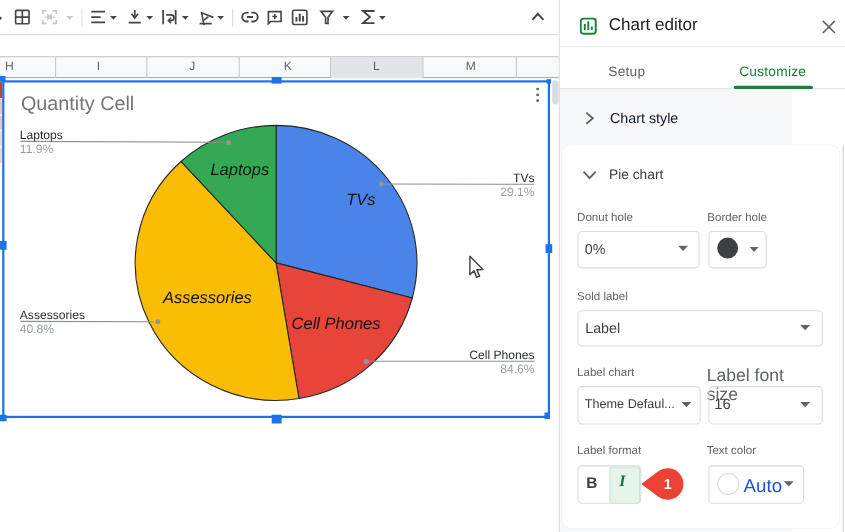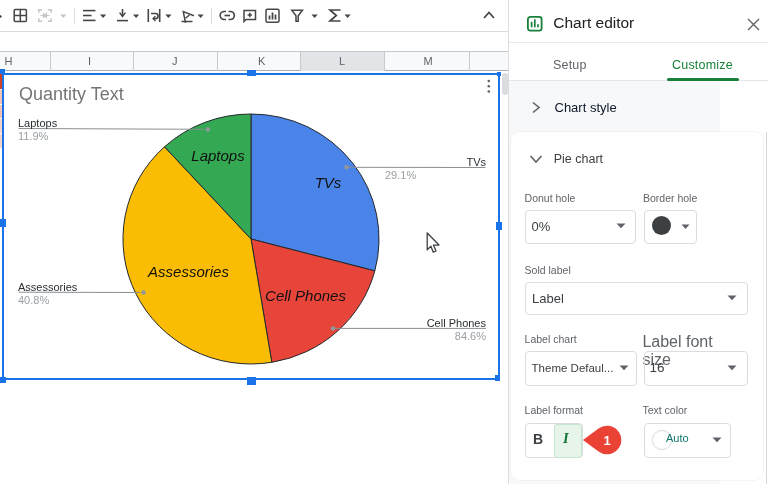--- a/index.html
+++ b/index.html
@@ -105,21 +105,21 @@
 </div>
 
 <div class="abs" style="left:0;top:74px;width:4px;height:15px;background:#cf4125"></div>
 <div class="abs" style="left:0;top:90px;width:4px;height:14px;background:#f3c3b8"></div>
 <div class="abs" style="left:0;top:105px;width:4px;height:13px;background:#f3c3b8"></div>
 <div class="abs" style="left:0;top:119px;width:4px;height:14px;background:#f6d4cc"></div>
 <div class="abs" style="left:0;top:134px;width:4px;height:14px;background:#f6d4cc"></div>
 
 <div class="abs" style="left:2px;top:73px;width:498px;height:307px;background:#fff;border:2px solid #1a73e8"></div>
 
-<div class="abs" style="left:19px;top:84px;font-size:18px;color:#757575">Quantity Text</div>
+<div class="abs" style="left:19px;top:84px;font-size:18px;color:#757575">Quantity Cell</div>
 
 <svg class="abs" style="left:485px;top:77px" width="8" height="18" viewBox="0 0 8 18">
   <circle cx="3.8" cy="4" r="1.3" fill="#5f6368"></circle>
   <circle cx="3.8" cy="9.3" r="1.3" fill="#5f6368"></circle>
   <circle cx="3.8" cy="14.5" r="1.3" fill="#5f6368"></circle>
 </svg>
 
 <svg class="abs" style="left:0;top:0" width="508" height="484" viewBox="0 0 508 484">
   <g stroke="#24282c" stroke-width="1" stroke-linejoin="round">
     <path d="M251,239 L251,114 A128,125 0 0 1 374.8,270.9 Z" fill="#4a84e8"></path>
@@ -142,21 +142,21 @@
 </svg>
 
 <div class="abs" style="left:328px;top:181.5px;transform:translate(-50%,-50%);font-size:15px;font-style:italic;color:#111">TVs</div>
 <div class="abs" style="left:305.5px;top:295px;transform:translate(-50%,-50%);font-size:15px;font-style:italic;color:#111;white-space:nowrap">Cell Phones</div>
 <div class="abs" style="left:188.5px;top:271px;transform:translate(-50%,-50%);font-size:15px;font-style:italic;color:#111;white-space:nowrap">Assessories</div>
 <div class="abs" style="left:218px;top:154.5px;transform:translate(-50%,-50%);font-size:15px;font-style:italic;color:#111">Laptops</div>
 
 <div class="abs" style="left:18px;top:117px;font-size:11px;color:#2a2e31">Laptops</div>
 <div class="abs" style="left:18px;top:129.5px;font-size:11px;color:#9aa0a4">11.9%</div>
 <div class="abs" style="left:385px;top:155.5px;width:101px;text-align:right;font-size:11px;color:#2a2e31">TVs</div>
-<div class="abs" style="left:385px;top:168.5px;width:101px;text-align:left;font-size:11px;color:#9aa0a4">29.1%</div>
+<div class="abs" style="left:385px;top:168.5px;width:101px;text-align:right;font-size:11px;color:#9aa0a4">29.1%</div>
 <div class="abs" style="left:18px;top:280.5px;font-size:11px;color:#2a2e31">Assessories</div>
 <div class="abs" style="left:18px;top:293.5px;font-size:11px;color:#9aa0a4">40.8%</div>
 <div class="abs" style="left:386px;top:316.5px;width:100px;text-align:right;font-size:11px;color:#2a2e31">Cell Phones</div>
 <div class="abs" style="left:386px;top:329.5px;width:100px;text-align:right;font-size:11px;color:#9aa0a4">84.6%</div>
 
 <div class="abs" style="left:0px;top:69px;width:5px;height:5px;background:#1a73e8"></div>
 <div class="abs" style="left:247px;top:70px;width:9px;height:6px;background:#1a73e8"></div>
 <div class="abs" style="left:496.5px;top:72px;width:4px;height:4px;background:#1a73e8"></div>
 <div class="abs" style="left:0px;top:219px;width:6px;height:8px;background:#1a73e8"></div>
 <div class="abs" style="left:496px;top:222px;width:6px;height:8px;background:#1a73e8"></div>
@@ -240,19 +240,19 @@
   <div class="abs" style="left:44.8px;top:423.5px;width:28.5px;height:34px;background:#e6f4ea;border:1px solid #c6e7cf;border-radius:3px"></div>
   <div class="abs" style="left:24px;top:431px;font-size:14px;font-weight:700;color:#3c4043">B</div>
   <div class="abs" style="left:54px;top:430px;font-size:14.5px;font-weight:700;font-style:italic;font-family:'Liberation Serif',serif;color:#137333">I</div>
 
   <svg class="abs" style="left:72px;top:424px" width="50" height="33" viewBox="0 0 50 33">
     <path d="M2,16 L17.5,4.5 A14.3,14.3 0 1 1 17.5,27.5 Z" fill="#ea4335"></path>
     <text x="26" y="20.8" font-size="13" font-weight="bold" fill="#fff" text-anchor="middle" font-family="Liberation Sans">1</text>
   </svg>
   <div class="abs" style="left:135px;top:423px;width:87px;height:35px;border:1px solid #dadce0;border-radius:4px"></div>
   <div class="abs" style="left:143.3px;top:430.3px;width:19.5px;height:19.5px;border-radius:50%;border:1px solid #d7dadd;background:#fff"></div>
-  <div class="abs" style="left:157px;top:432px;font-size:11px;color:#0f766e">Auto</div>
+  <div class="abs" style="left:167px;top:432px;font-size:17px;color:#1d4ed8">Auto</div>
   <svg class="abs" style="left:203px;top:437px" width="10" height="6" viewBox="0 0 10 6">
     <path d="M0.5,0.5 L5,5.2 L9.5,0.5 Z" fill="#5f6368"></path>
   </svg>
 
   <div class="abs" style="left:256.5px;top:132px;width:1px;height:352px;background:#d5d7da"></div>
 </div>
 
 </body></html>

